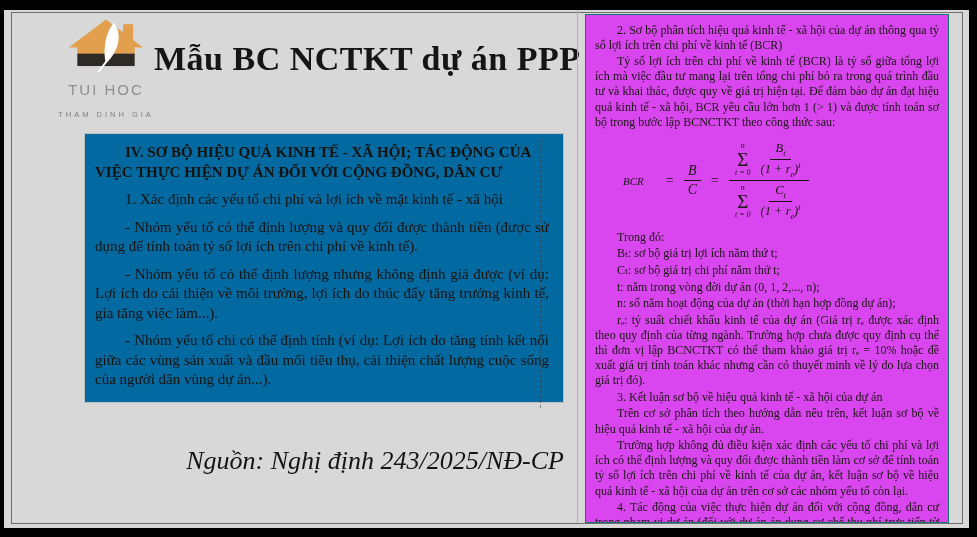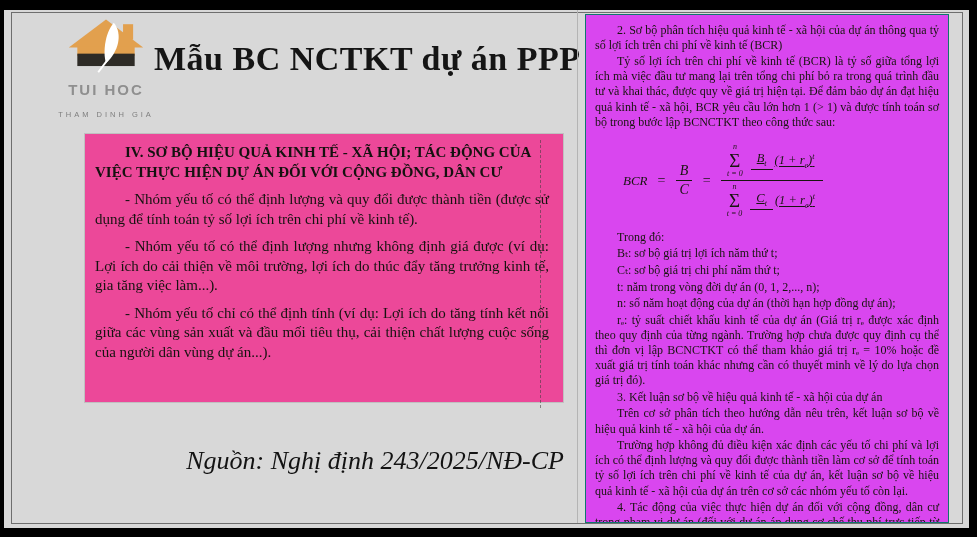--- a/index.html
+++ b/index.html
@@ -16,37 +16,37 @@
   .inner-border {
     position: absolute; left: 7px; top: 2px; right: 6px; bottom: 4px;
     border: 1px solid #6e6e6e; pointer-events: none;
   }
 
   
   .logo { position: absolute; left: 52px; top: 8px; width: 100px; text-align: center; }
   .logo svg { display: block; margin: 0 auto; }
   .logo-line1 {
     font-family: "Liberation Sans", sans-serif;
-    font-size: 15px; color: #8f8f8f; letter-spacing: 2px; font-weight: 700;
+    font-size: 15px; color: #8f8f8f; letter-spacing: 2px; font-weight: 400;
     margin-top: 1px; white-space: nowrap;
   }
   .logo-line2 {
     font-family: "Liberation Sans", sans-serif;
     font-size: 7.5px; color: #7e7e7e; letter-spacing: 3px; margin-top: 12px; white-space: nowrap;
   }
   .page-title {
     position: absolute; left: 150px; top: 30px; width: 420px;
     font-size: 34px; font-weight: bold; color: #151515; letter-spacing: 0.5px;
     white-space: nowrap;
   }
 
   
   .left-doc {
     position: absolute; left: 81px; top: 124px; width: 478px; height: 268px;
-    background: #ec4899; padding: 9px 14px 8px 10px; overflow: hidden;
+    background: #0369a1; padding: 9px 14px 8px 10px; overflow: hidden;
     box-shadow: 0 0 0 1px rgba(120,120,120,0.25);
   }
   .left-doc .heading {
     font-size: 15px; font-weight: bold; color: #14120f;
     text-align: left; text-indent: 30px; line-height: 1.3;
   }
   .left-doc p {
     font-size: 15px; color: #161310; text-align: justify;
     text-indent: 30px; line-height: 1.3; margin-top: 8px;
   }
@@ -76,33 +76,33 @@
     position: absolute; left: 573px; top: 0; height: 513px; width: 0;
     border-left: 1px solid #b4b4b4;
   }
 
   
   .formula {
     display: flex; align-items: center; justify-content: flex-start;
     margin: 8px 0 6px 28px; height: 86px;
     font-style: italic; color: #18150f;
   }
-  .formula .lhs { font-size: 13px; margin-right: 0; }
+  .formula .lhs { font-size: 11px; margin-right: 12px; }
   .formula .eq { font-size: 14px; font-style: normal; margin: 0 10px; }
   .frac { display: inline-flex; flex-direction: column; align-items: center; }
   .frac .fnum { padding: 0 4px 1px 4px; border-bottom: 1px solid #18150f; font-size: 14px; }
   .frac .fden { padding: 1px 4px 0 4px; font-size: 14px; }
   .bigfrac { display: inline-flex; flex-direction: column; align-items: center; }
   .bigfrac .half { display: inline-flex; align-items: center; padding: 2px 6px; }
   .bigfrac .bar { width: 100%; border-top: 1px solid #18150f; }
   .sigma { display: inline-flex; flex-direction: column; align-items: center; margin-right: 8px; font-style: normal; }
   .sigma .lim-top { font-size: 8px; font-style: italic; line-height: 1; }
   .sigma .glyph { font-size: 19px; line-height: 1; }
   .sigma .lim-bot { font-size: 8px; font-style: italic; line-height: 1; text-align: center; }
-  .sfrac { display: inline-flex; align-items: flex-start; text-decoration: underline; }
+  .sfrac { display: inline-flex; flex-direction: column; align-items: center; }
   .sfrac .fnum { padding: 0 6px 1px 6px; border-bottom: 1px solid #18150f; font-size: 12.5px; }
   .sfrac .fden { padding: 1px 2px 0 2px; font-size: 12.5px; white-space: nowrap; }
   sub { font-size: 8px; }
   sup { font-size: 8px; }
 </style>
 </head>
 <body>
 
 <div class="frame">
   <div class="slide">
@@ -120,20 +120,21 @@
         </g>
       </svg>
       <div class="logo-line1">TUI HOC</div>
       <div class="logo-line2">THAM DINH GIA</div>
     </div>
 
     <div class="page-title">Mẫu BC NCTKT dự án PPP</div>
 
     <div class="left-doc">
       <div class="heading">IV. SƠ BỘ HIỆU QUẢ KINH TẾ - XÃ HỘI; TÁC ĐỘNG CỦA VIỆC THỰC HIỆN DỰ ÁN ĐỐI VỚI CỘNG ĐỒNG, DÂN CƯ</div>
+      <p>1. Xác định các yếu tố chi phí và lợi ích về mặt kinh tế - xã hội</p>
       <p>- Nhóm yếu tố có thể định lượng và quy đổi được thành tiền (được sử dụng để tính toán tỷ số lợi ích trên chi phí về kinh tế).</p>
       <p>- Nhóm yếu tố có thể định lượng nhưng không định giá được (ví dụ: Lợi ích do cải thiện về môi trường, lợi ích do thúc đẩy tăng trưởng kinh tế, gia tăng việc làm...).</p>
       <p>- Nhóm yếu tố chỉ có thể định tính (ví dụ: Lợi ích do tăng tính kết nối giữa các vùng sản xuất và đầu mối tiêu thụ, cải thiện chất lượng cuộc sống của người dân vùng dự án...).</p>
     </div>
     <div class="scan-line-vert"></div>
 
     <div class="source-caption">Nguồn: Nghị định 243/2025/NĐ-CP</div>
 
     <div class="page-edge-line"></div>
 

